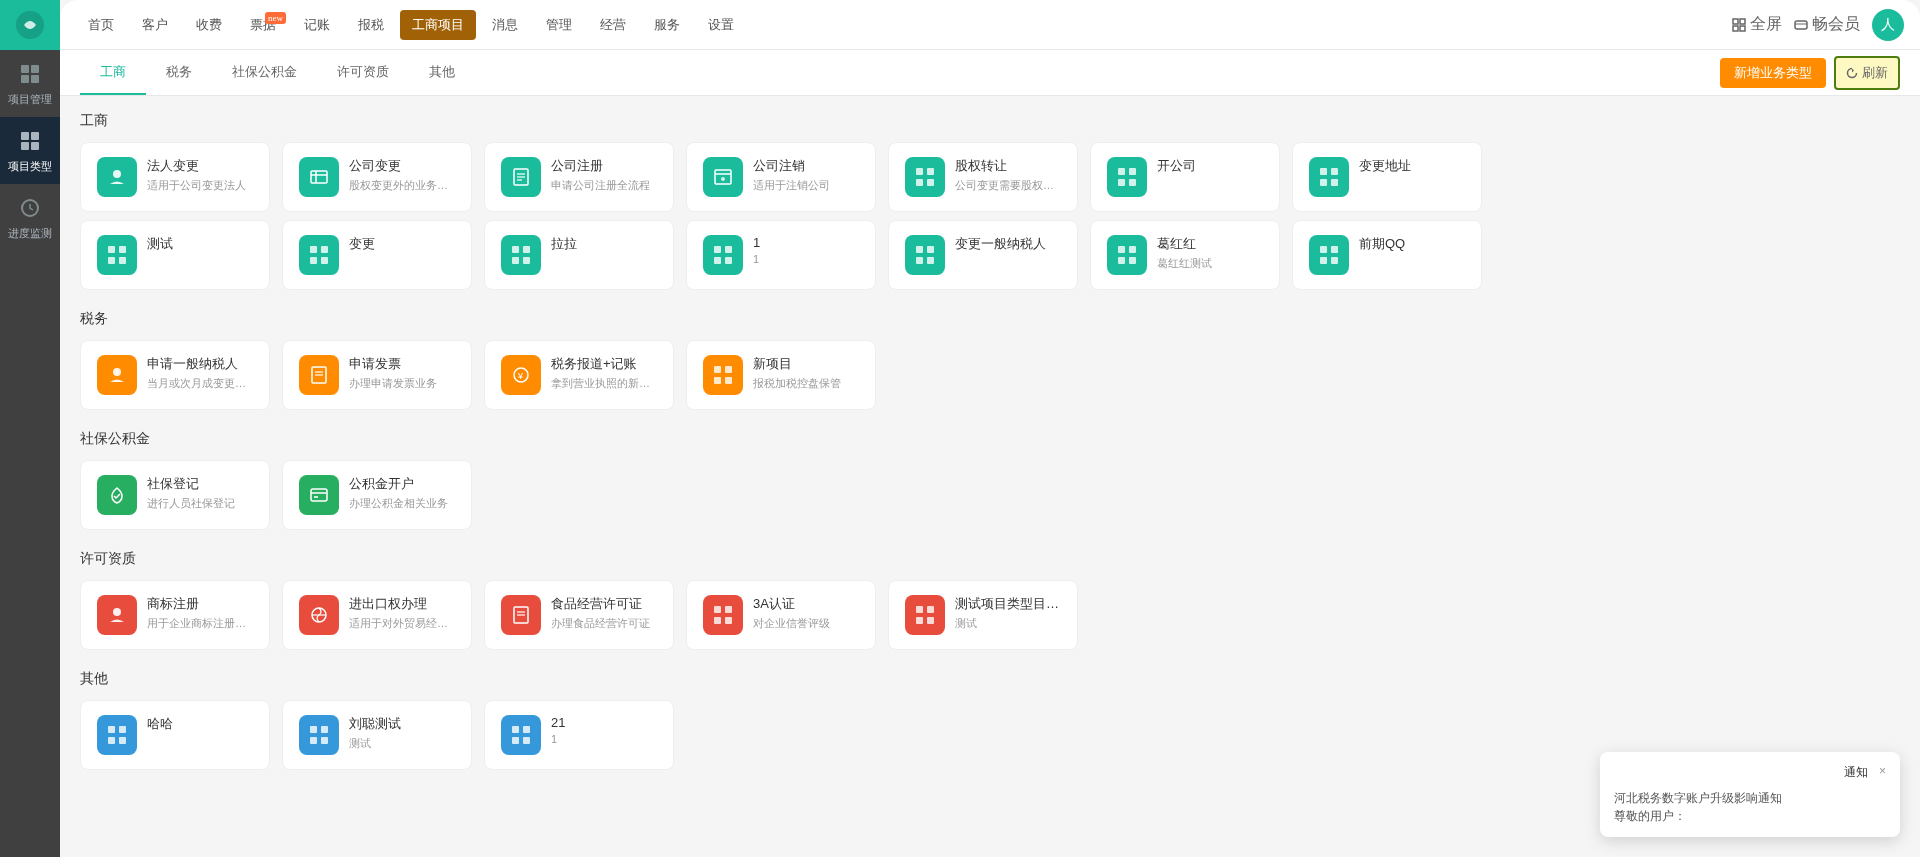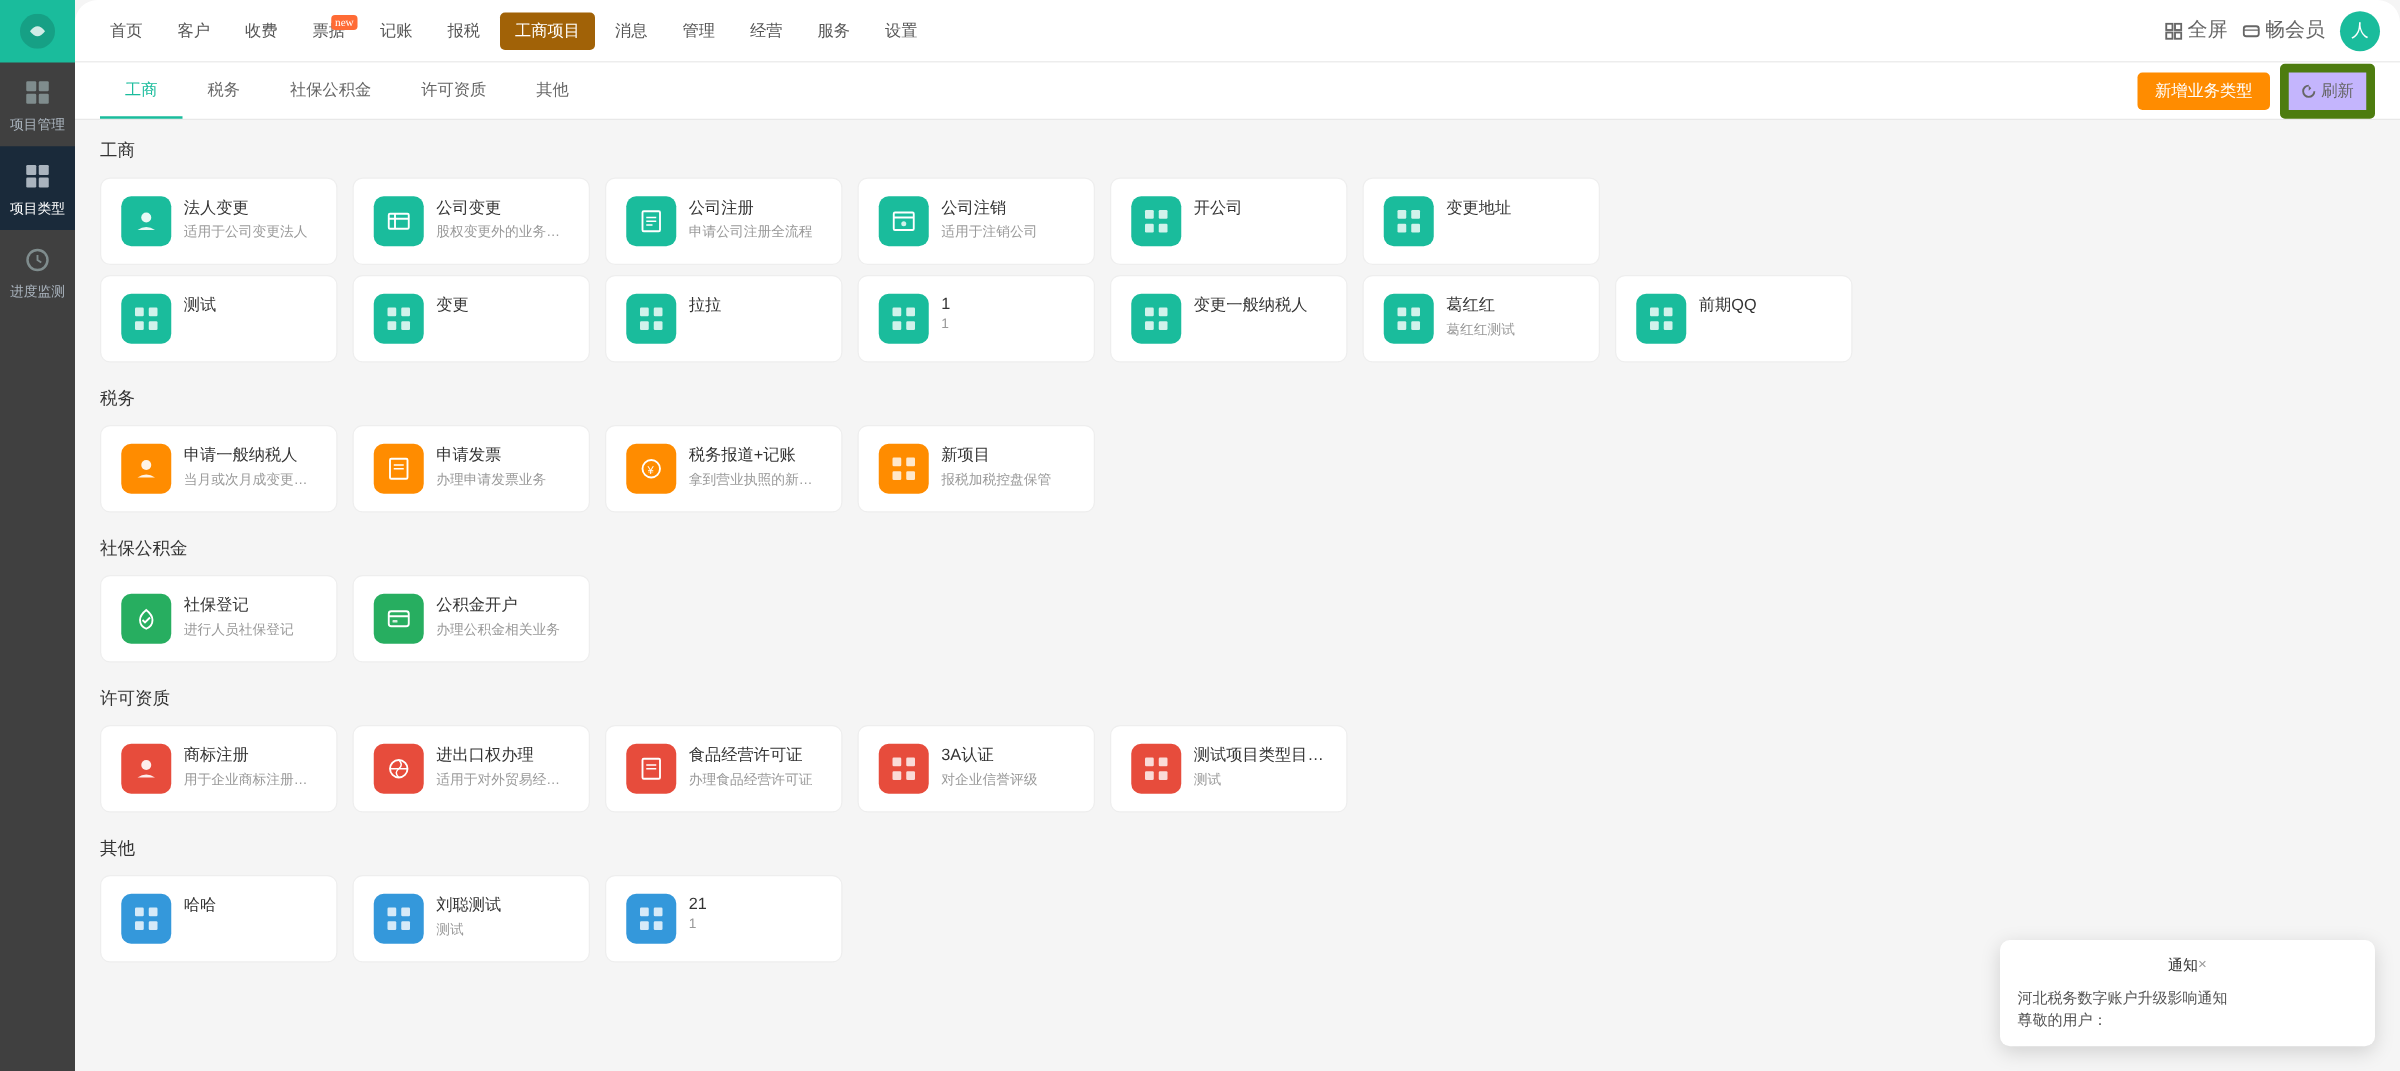--- a/index.html
+++ b/index.html
@@ -171,23 +171,23 @@
     .btn-new-type {
       background: #ff8c00;
       color: white;
       border: none;
       padding: 6px 14px;
       border-radius: 4px;
       cursor: pointer;
       font-size: 13px;
     }
     .btn-refresh {
-      background: #c4b5fd;
+      background: #fef9c3;
       color: #666;
-      border: 7px solid #4d7c0f;
+      border: 2px solid #4d7c0f;
       padding: 6px 10px;
       border-radius: 4px;
       cursor: pointer;
       font-size: 13px;
       display: flex;
       align-items: center;
       gap: 4px;
     }
 
     
@@ -274,22 +274,23 @@
       right: 20px;
       width: 300px;
       background: white;
       border-radius: 8px;
       box-shadow: 0 4px 16px rgba(0,0,0,0.15);
       padding: 12px 14px;
       font-size: 12px;
     }
     .notification-header {
       display: flex;
-      justify-content: center;
+      justify-content: flex-end;
       margin-bottom: 8px;
+      gap: 11px;
     }
     .notification-close {
       cursor: pointer;
       color: #999;
     }
     .notification-text {
       color: #555;
       line-height: 1.5;
     }
   </style>
@@ -461,20 +462,34 @@
         <div class="card">
           <div class="card-icon icon-teal">
             <svg width="22" height="22" viewBox="0 0 22 22" fill="none">
                 <rect x="2" y="2" width="7" height="7" rx="1" fill="white" opacity="0.8"></rect>
                 <rect x="13" y="2" width="7" height="7" rx="1" fill="white" opacity="0.8"></rect>
                 <rect x="2" y="13" width="7" height="7" rx="1" fill="white" opacity="0.8"></rect>
                 <rect x="13" y="13" width="7" height="7" rx="1" fill="white" opacity="0.8"></rect>
               </svg>
           </div>
           <div class="card-info">
+            <div class="card-title">股权转让</div>
+            <div class="card-desc">公司变更需要股权转让</div>
+          </div>
+        </div>
+        <div class="card">
+          <div class="card-icon icon-teal">
+            <svg width="22" height="22" viewBox="0 0 22 22" fill="none">
+                <rect x="2" y="2" width="7" height="7" rx="1" fill="white" opacity="0.8"></rect>
+                <rect x="13" y="2" width="7" height="7" rx="1" fill="white" opacity="0.8"></rect>
+                <rect x="2" y="13" width="7" height="7" rx="1" fill="white" opacity="0.8"></rect>
+                <rect x="13" y="13" width="7" height="7" rx="1" fill="white" opacity="0.8"></rect>
+              </svg>
+          </div>
+          <div class="card-info">
             <div class="card-title">开公司</div>
             <div class="card-desc"></div>
           </div>
         </div>
         <div class="card">
           <div class="card-icon icon-teal">
             <svg width="22" height="22" viewBox="0 0 22 22" fill="none">
                 <rect x="2" y="2" width="7" height="7" rx="1" fill="white" opacity="0.8"></rect>
                 <rect x="13" y="2" width="7" height="7" rx="1" fill="white" opacity="0.8"></rect>
                 <rect x="2" y="13" width="7" height="7" rx="1" fill="white" opacity="0.8"></rect>

